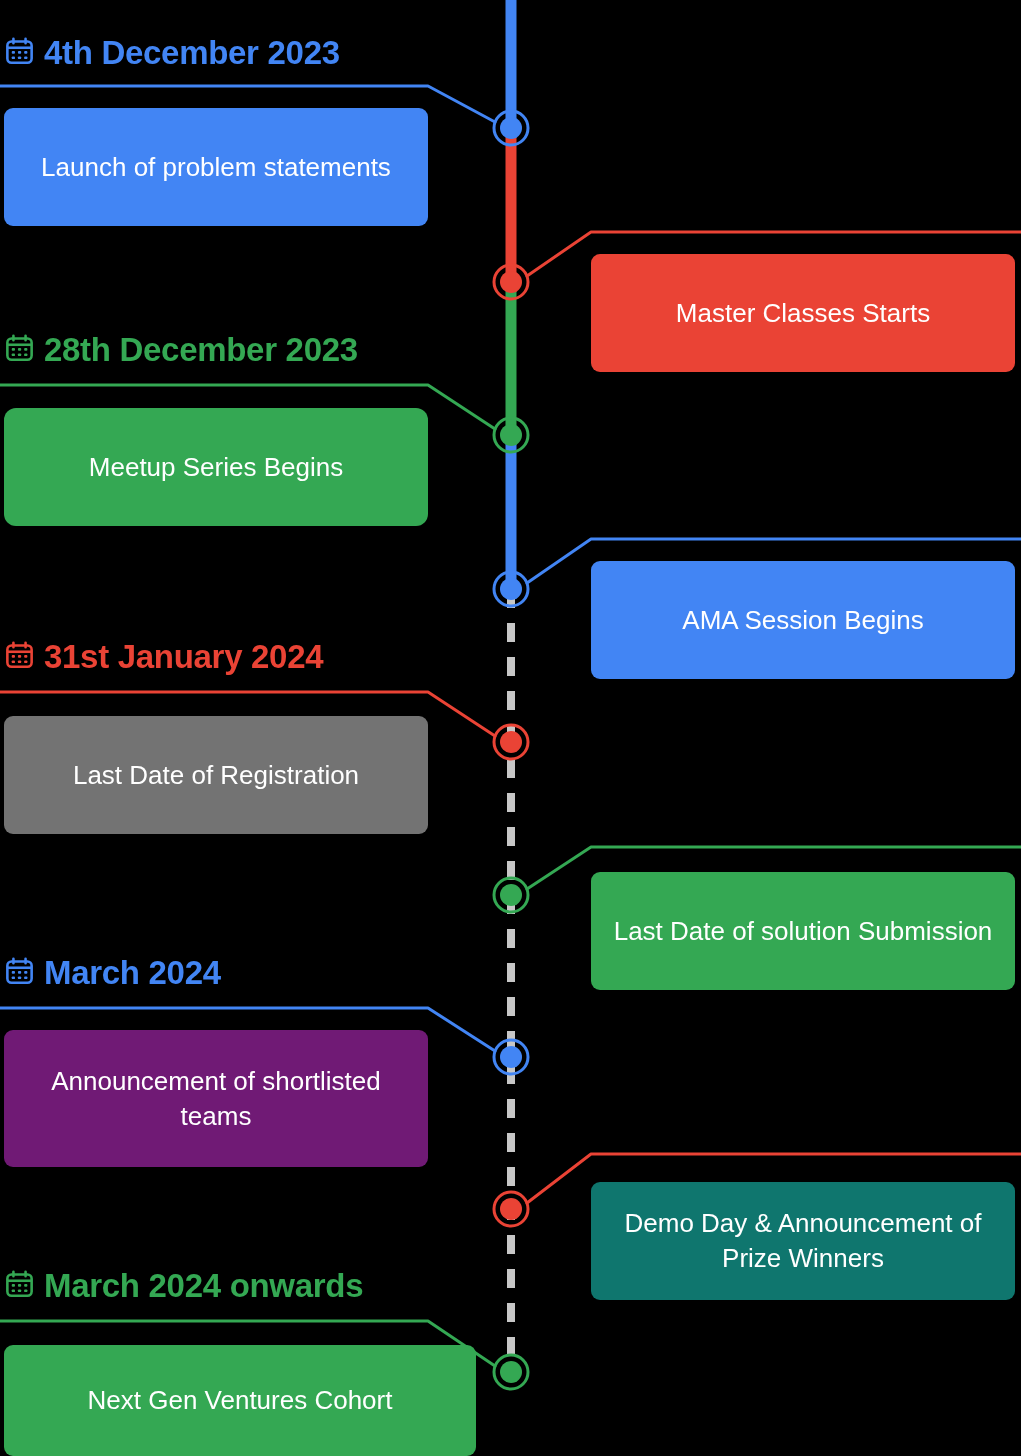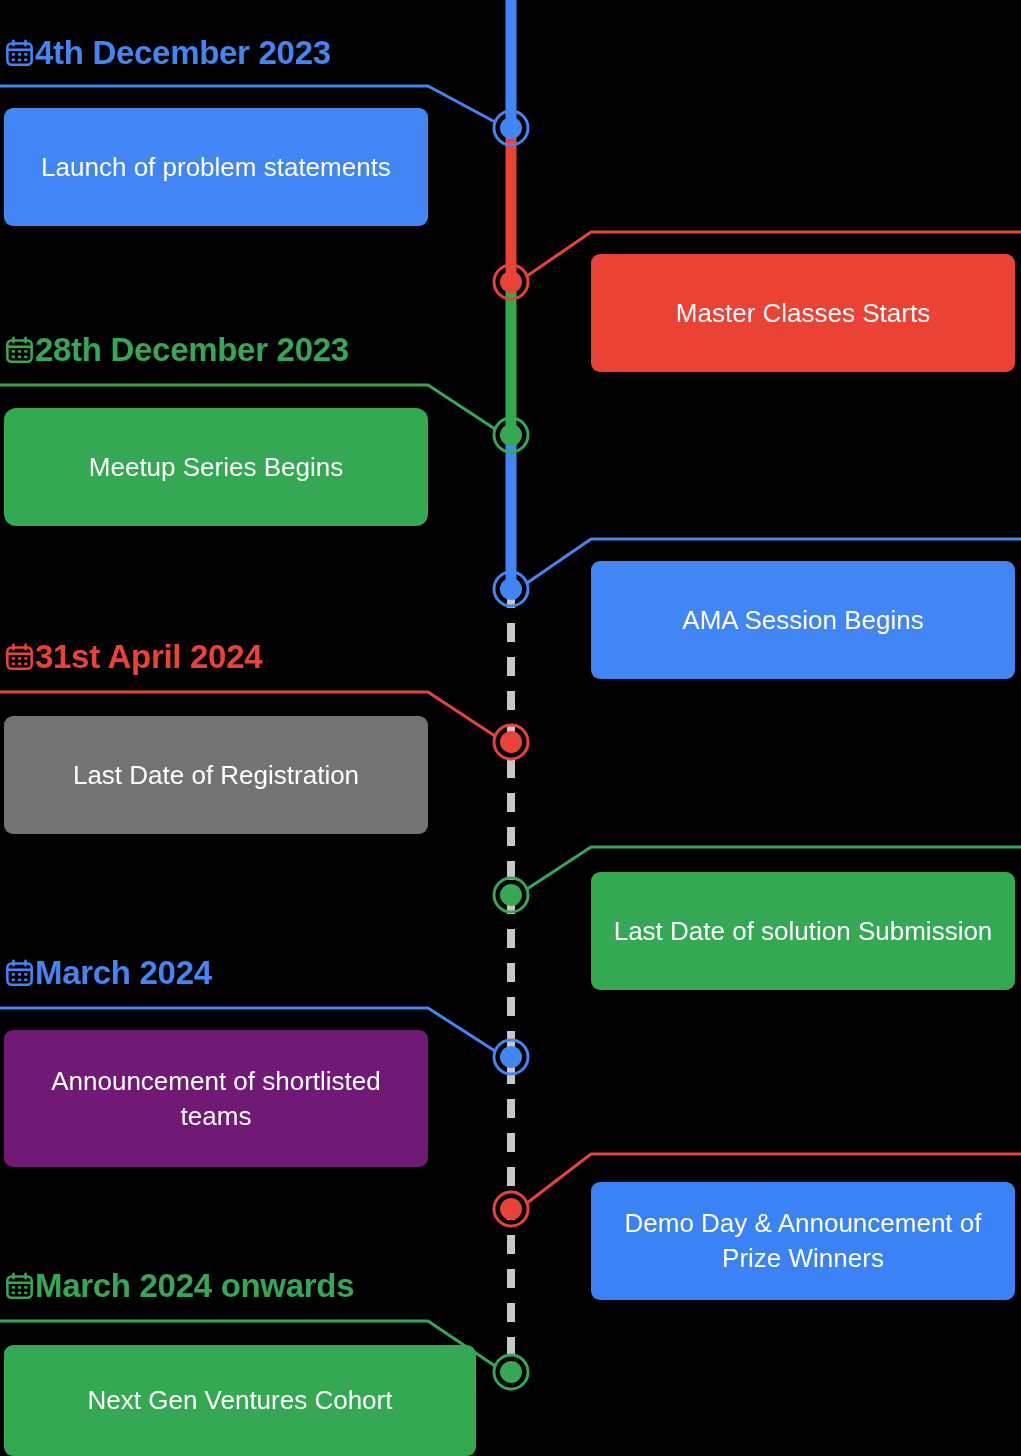--- a/index.html
+++ b/index.html
@@ -8,21 +8,21 @@
        -webkit-font-smoothing:antialiased;}
 
   #stage{position:absolute;inset:0;width:1021px;height:1456px;background:#000;}
 
   
   #spine{position:absolute;left:0;top:0;width:1021px;height:1456px;}
 
   
   .event{position:absolute;}
 
-  .date-row{position:absolute;display:flex;align-items:flex-end;white-space:nowrap;}
+  .date-row{position:absolute;display:flex;align-items:flex-start;gap:9px;white-space:nowrap;}
   .date-txt{font-size:33px;font-weight:700;letter-spacing:-0.3px;line-height:1;}
 
   .cal-ico{width:31px;height:31px;flex:0 0 31px;display:block;}
 
   .card{position:absolute;border-radius:9px;display:flex;align-items:center;
         justify-content:center;text-align:center;color:#fff;
         font-size:26px;font-weight:400;line-height:1.33;box-sizing:border-box;
         padding:10px 18px;}
 
   
@@ -126,21 +126,21 @@
             <rect x="2.6" y="4.3" width="18.8" height="16.4" rx="3.2" fill="none" stroke="#EA4335" stroke-width="2"></rect>
             <path d="M7.3 2.2v3.4M16.7 2.2v3.4" stroke="#EA4335" stroke-width="2" stroke-linecap="round"></path>
             <path d="M2.9 9.1h18.2" stroke="#EA4335" stroke-width="2"></path>
             <rect x="6.0" y="11.6" width="2.5" height="2.1" rx="0.7" fill="#EA4335"></rect>
             <rect x="10.8" y="11.6" width="2.5" height="2.1" rx="0.7" fill="#EA4335"></rect>
             <rect x="15.6" y="11.6" width="2.5" height="2.1" rx="0.7" fill="#EA4335"></rect>
             <rect x="6.0" y="15.8" width="2.5" height="2.1" rx="0.7" fill="#EA4335"></rect>
             <rect x="10.8" y="15.8" width="2.5" height="2.1" rx="0.7" fill="#EA4335"></rect>
             <rect x="15.6" y="15.8" width="2.5" height="2.1" rx="0.7" fill="#EA4335"></rect>
           </svg>
-          <span class="date-txt">31st April 2024</span>
+          <span class="date-txt">31st January 2024</span>
         </div>
         <div class="card" style="left: 4px; top: 716px; width: 424px; height: 118px; background: #737373;">
           <span>Last Date of Registration</span>
         </div>
       </div>
       <div class="event">
         <div class="card" style="left: 591px; top: 872px; width: 424px; height: 118px; background: rgb(52, 168, 83);">
           <span>Last Date of solution Submission</span>
         </div>
       </div>
@@ -157,21 +157,21 @@
             <rect x="10.8" y="15.8" width="2.5" height="2.1" rx="0.7" fill="#4285F4"></rect>
             <rect x="15.6" y="15.8" width="2.5" height="2.1" rx="0.7" fill="#4285F4"></rect>
           </svg>
           <span class="date-txt">March 2024</span>
         </div>
         <div class="card" style="left: 4px; top: 1030px; width: 424px; height: 137px; background: #701a75;">
           <span>Announcement of shortlisted teams</span>
         </div>
       </div>
       <div class="event">
-        <div class="card" style="left: 591px; top: 1182px; width: 424px; height: 118px; background: #3b82f6;">
+        <div class="card" style="left: 591px; top: 1182px; width: 424px; height: 118px; background: #0f766e;">
           <span>Demo Day &amp; Announcement of Prize Winners</span>
         </div>
       </div>
       <div class="event">
         <div class="date-row left" style="top: 1269px; color: rgb(52, 168, 83); left: 4px;">
           <svg class="cal-ico" viewBox="0 0 24 24">
             <rect x="2.6" y="4.3" width="18.8" height="16.4" rx="3.2" fill="none" stroke="#34A853" stroke-width="2"></rect>
             <path d="M7.3 2.2v3.4M16.7 2.2v3.4" stroke="#34A853" stroke-width="2" stroke-linecap="round"></path>
             <path d="M2.9 9.1h18.2" stroke="#34A853" stroke-width="2"></path>
             <rect x="6.0" y="11.6" width="2.5" height="2.1" rx="0.7" fill="#34A853"></rect>

